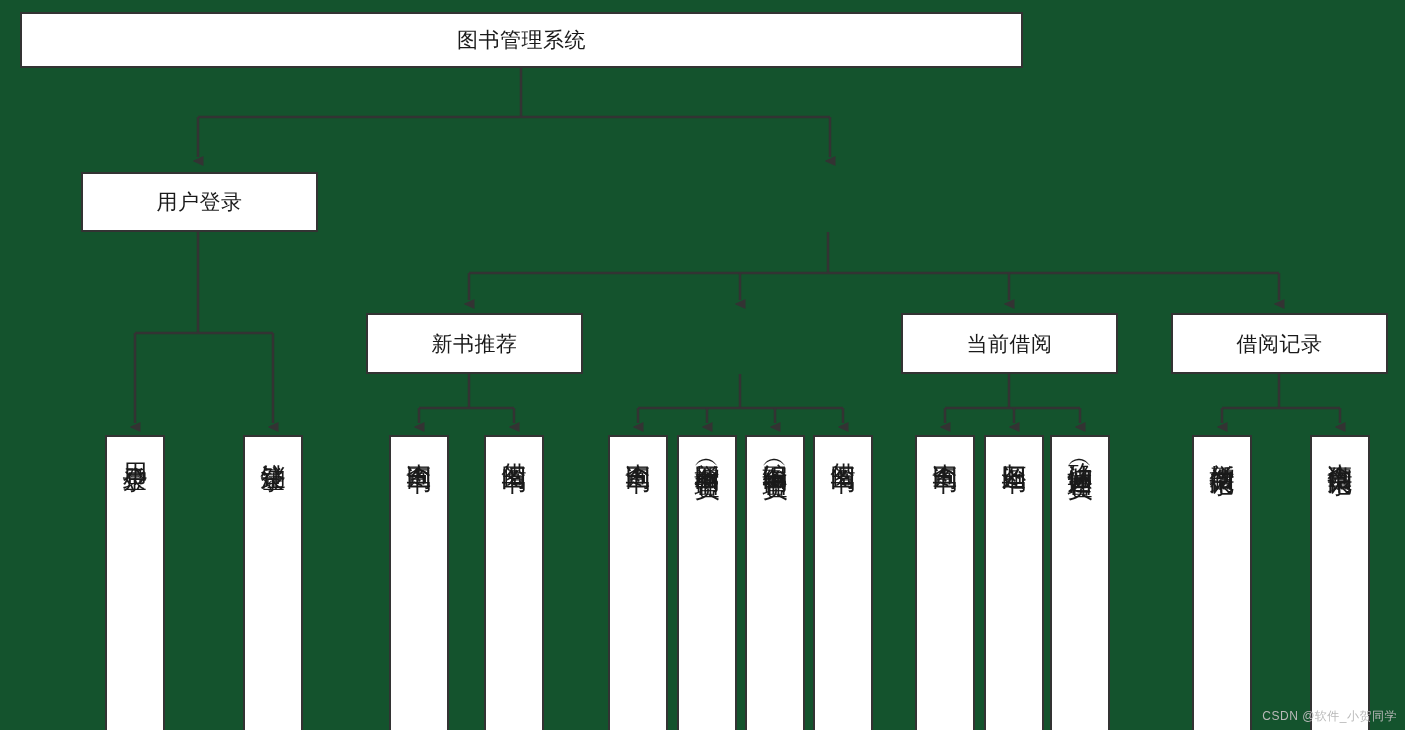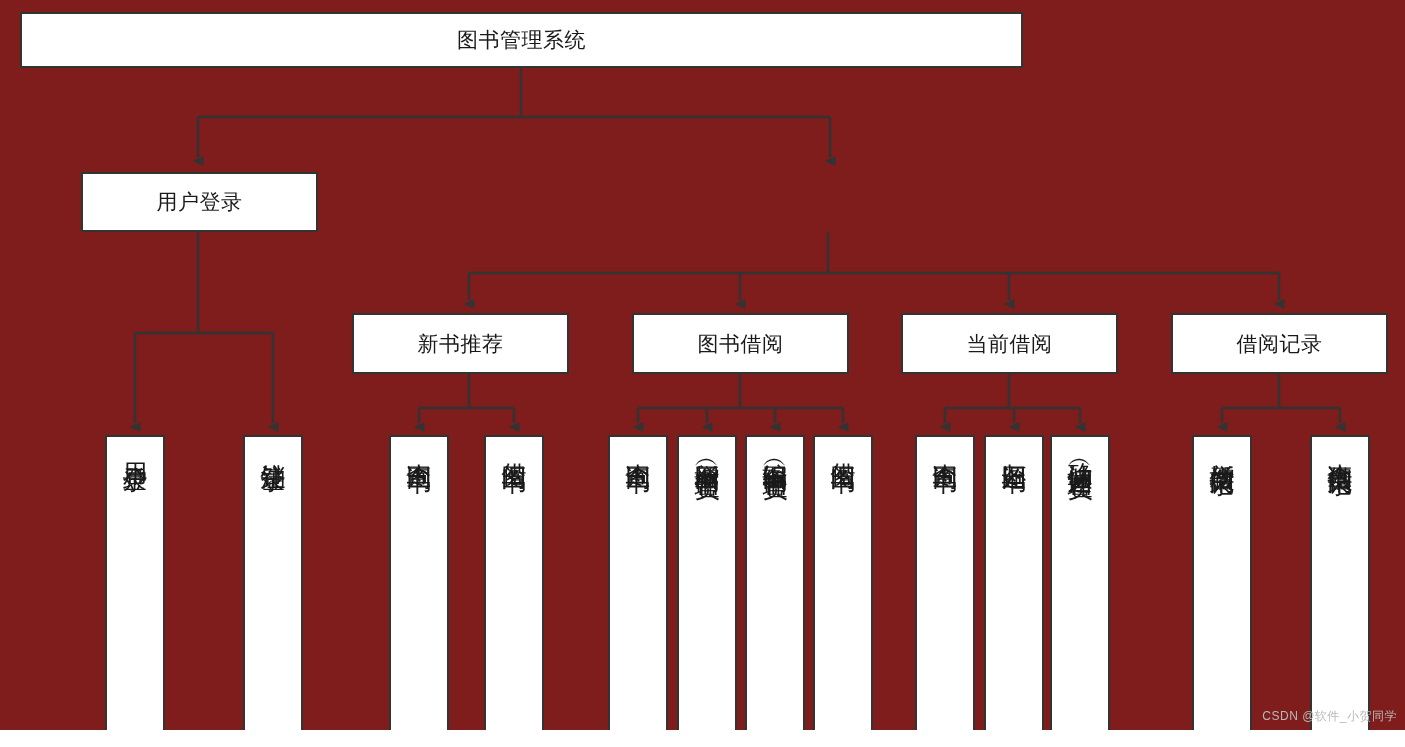--- a/index.html
+++ b/index.html
@@ -7,21 +7,21 @@
     padding: 0;
     background: #ffffff;
   }
   body {
     font-family: "Liberation Sans", "DejaVu Sans", sans-serif;
   }
   #canvas {
     position: relative;
     width: 1405px;
     height: 730px;
-    background: #7f1d1d;
+    background: #14532d;
     overflow: hidden;
   }
   #wires {
     position: absolute;
     left: 0;
     top: 0;
     width: 1405px;
     height: 747px;
     pointer-events: none;
   }
@@ -127,27 +127,24 @@
 
   <div class="node horiz" style="left:20px; top:12px; width:1003px; height:56px;">
     <span class="label">图书管理系统</span>
   </div>
 
   <div class="node horiz" style="left:81px; top:172px; width:237px; height:60px;">
     <span class="label">用户登录</span>
   </div>
 
 
-  <div class="node horiz" style="left:352px; top:313px; width:217px; height:61px;">
+  <div class="node horiz" style="left:366px; top:313px; width:217px; height:61px;">
     <span class="label">新书推荐</span>
   </div>
 
-  <div class="node horiz" style="left:632px; top:313px; width:217px; height:61px;">
-    <span class="label">图书借阅</span>
-  </div>
 
   <div class="node horiz" style="left:1171px; top:313px; width:217px; height:61px;">
     <span class="label">借阅记录</span>
   </div>
 
   <div class="node horiz" style="left:901px; top:313px; width:217px; height:61px;">
     <span class="label">当前借阅</span>
   </div>
 
   <div class="node vert" style="left:105px; top:435px; width:60px; height:300px;">

